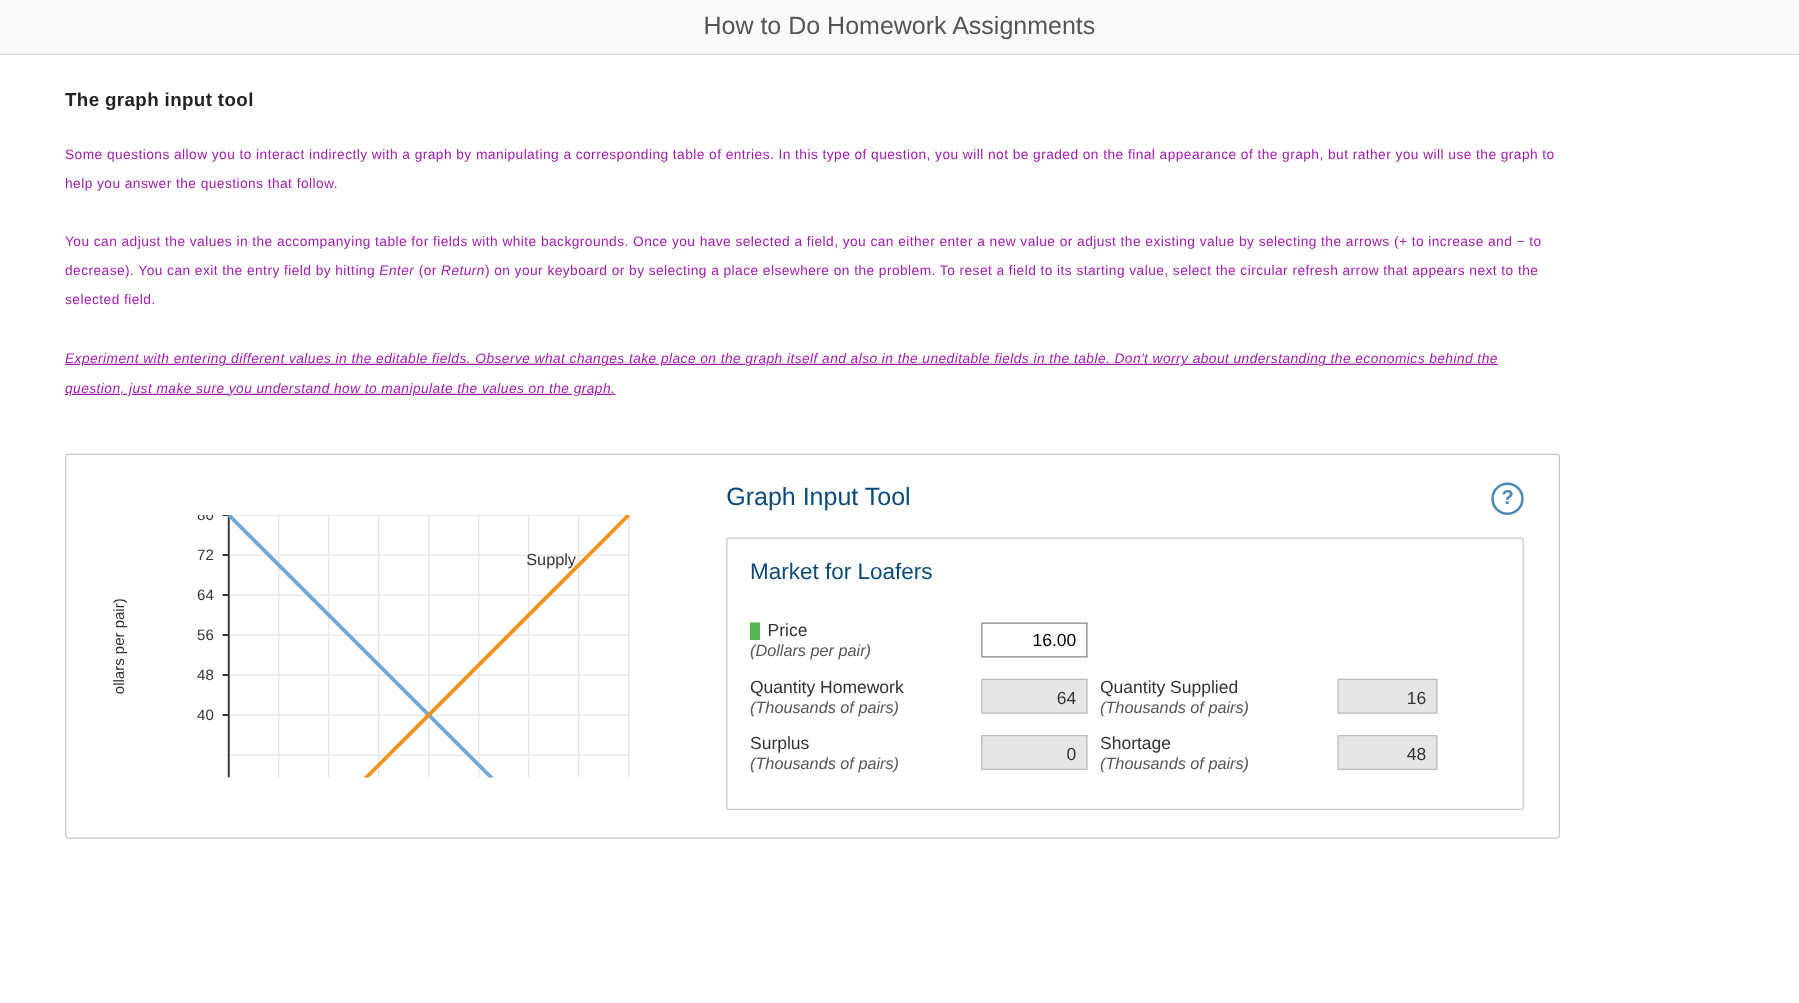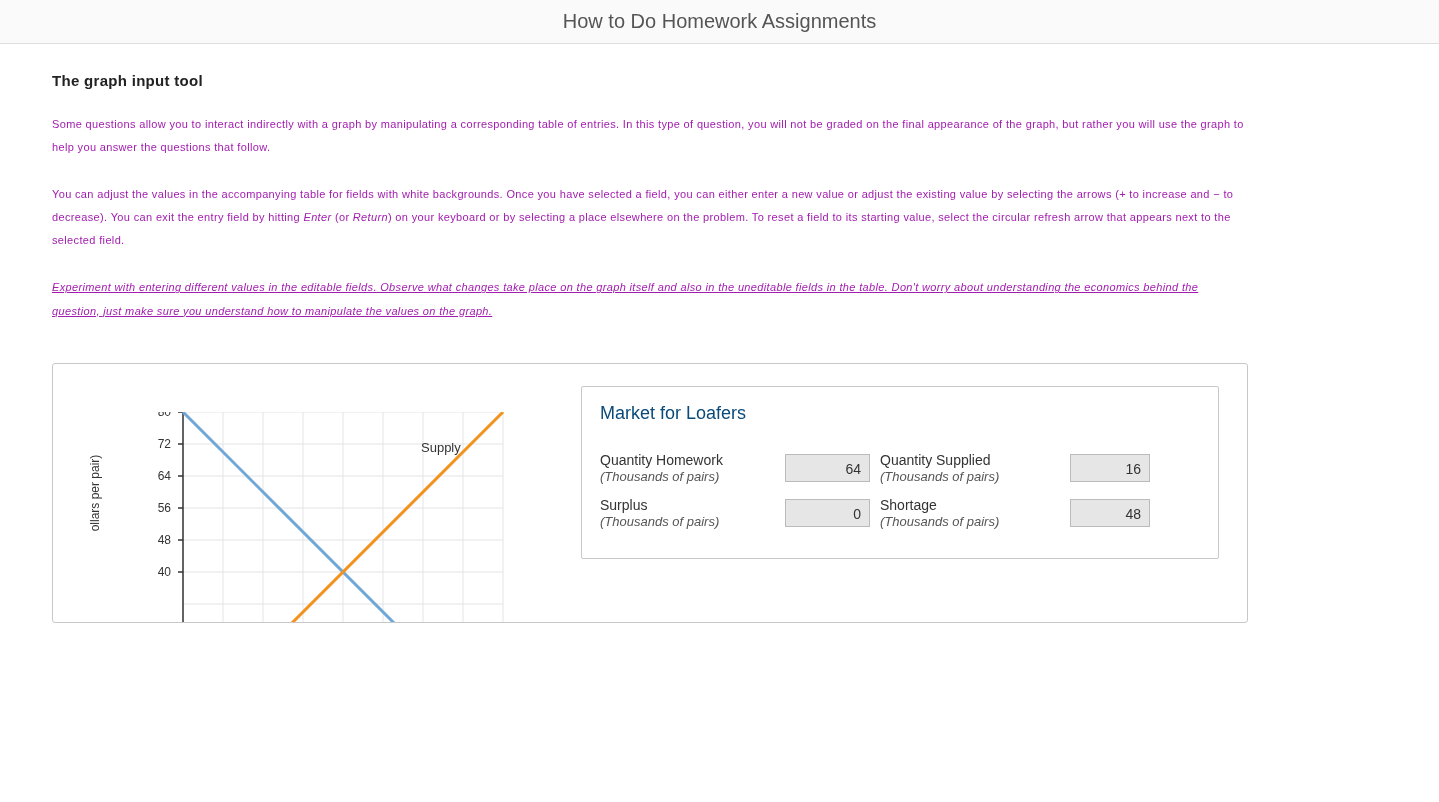--- a/index.html
+++ b/index.html
@@ -205,24 +205,35 @@
           <line x1="0" y1="0" x2="320" y2="320" stroke="#6fa7d8" stroke-width="3"></line>
 
           <line x1="0" y1="320" x2="320" y2="0" stroke="#f2921a" stroke-width="3"></line>
 
           <text class="series-label" x="238" y="40" text-anchor="start">Supply</text>
         </g>
       </svg>
     </div>
 
     <div class="graph-right">
+      <div class="tool-header">
+        <div class="tool-header-title">Graph Input Tool</div>
+        <div class="help-icon">?</div>
+      </div>
 
       <div class="market-panel">
         <div class="market-panel-title">Market for Loafers</div>
 
+        <div class="field-row single">
+          <div class="field-label">
+            <span class="swatch"></span><span>Price</span><br>
+            <span class="sub">(Dollars per pair)</span>
+          </div>
+          <input class="value-box" value="16.00" style="">
+        </div>
 
         <div class="field-row">
           <div class="field-label">
             <span>Quantity Homework</span><br>
             <span class="sub">(Thousands of pairs)</span>
           </div>
           <div class="value-box readonly" style="line-height:22px;">64</div>
           <div class="field-label">
             <span>Quantity Supplied</span><br>
             <span class="sub">(Thousands of pairs)</span>

